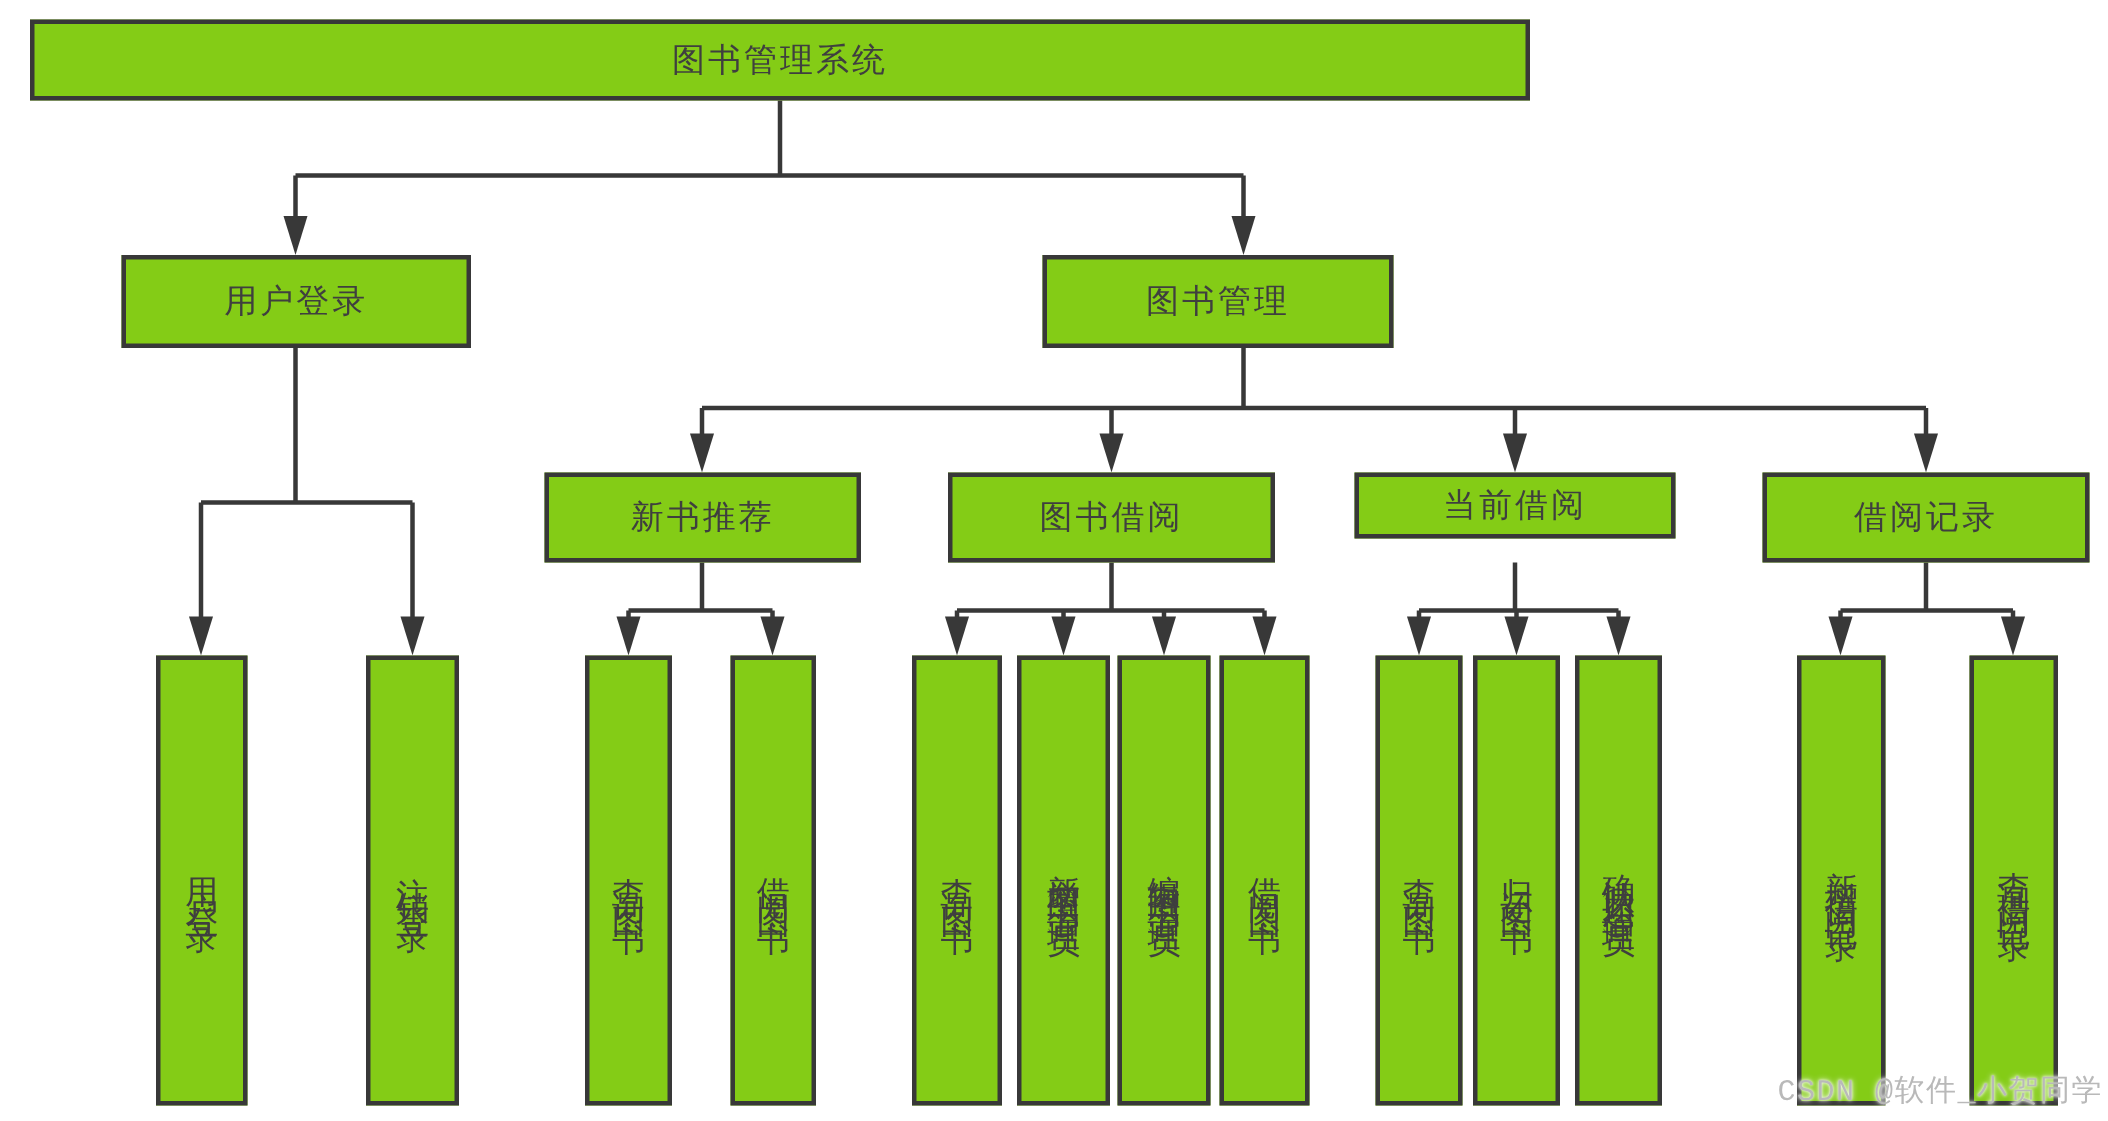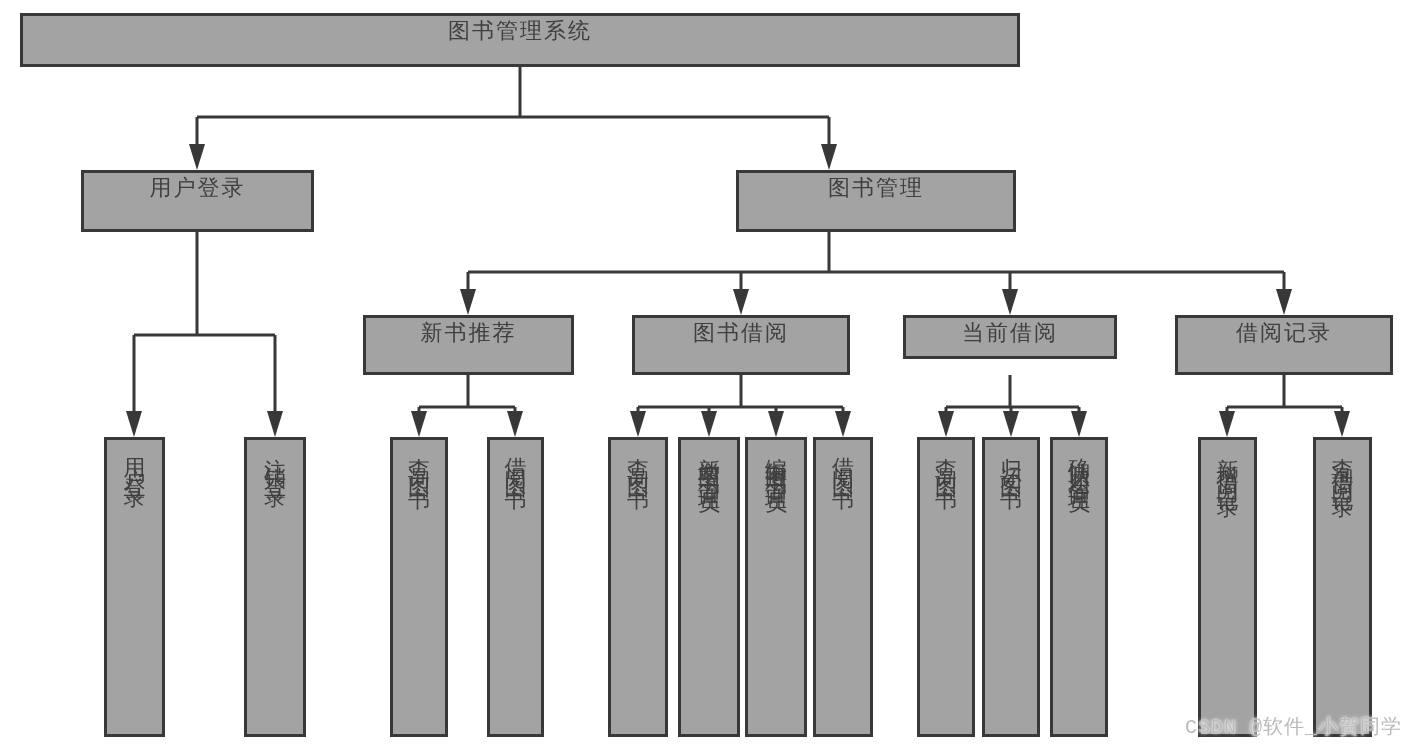--- a/index.html
+++ b/index.html
@@ -19,22 +19,23 @@
     position: absolute;
     left: 0; top: 0;
     width: 1405px;
     height: 747px;
     z-index: 1;
   }
   .node {
     position: absolute;
     box-sizing: border-box;
     border: 3px solid #383838;
-    background: #a3a3a3;
+    background: #84cc16;
     display: flex;
+    align-items: center;
     justify-content: center;
     font-size: 22px;
     color: #3f3f3f;
     z-index: 2;
     letter-spacing: 2px;
   }
   .node.v { top: 437px; height: 300px; }
   .node.v span { writing-mode: vertical-rl; letter-spacing: 10px; }
   .node.v.vt-mid  span { letter-spacing: 8px; }
   .node.v.vt-long span { letter-spacing: 5px; }
@@ -87,21 +88,21 @@
     </g>
   </svg>
 
   <div class="node h" style="left:20px;top:13px;width:1000px;height:54px">
     <span>图书管理系统</span>
   </div>
 
   <div class="node h" style="left:81px;top:170px;width:233px;height:62px">
     <span>用户登录</span>
   </div>
-  <div class="node h" style="left:736px;top:170px;width:280px;height:62px">
+  <div class="node h" style="left:695px;top:170px;width:234px;height:62px">
     <span>图书管理</span>
   </div>
 
   <div class="node h" style="left:363px;top:315px;width:211px;height:60px">
     <span>新书推荐</span>
   </div>
   <div class="node h" style="left:632px;top:315px;width:218px;height:60px">
     <span>图书借阅</span>
   </div>
   <div class="node h" style="left:903px;top:315px;width:214px;height:44px">

